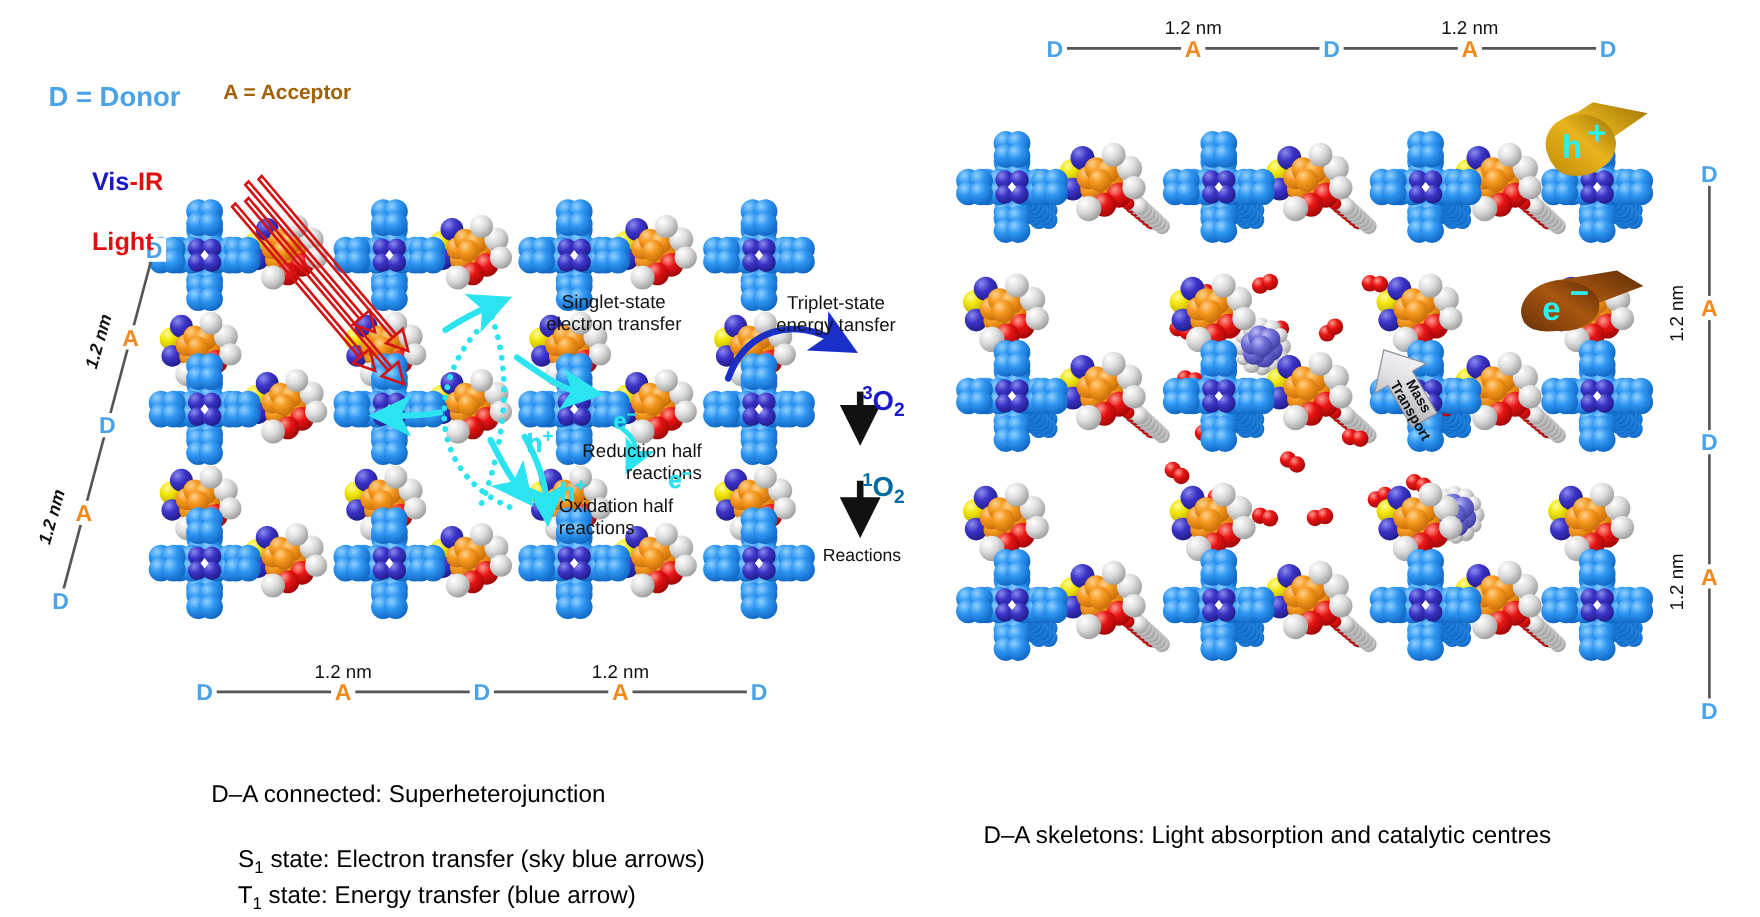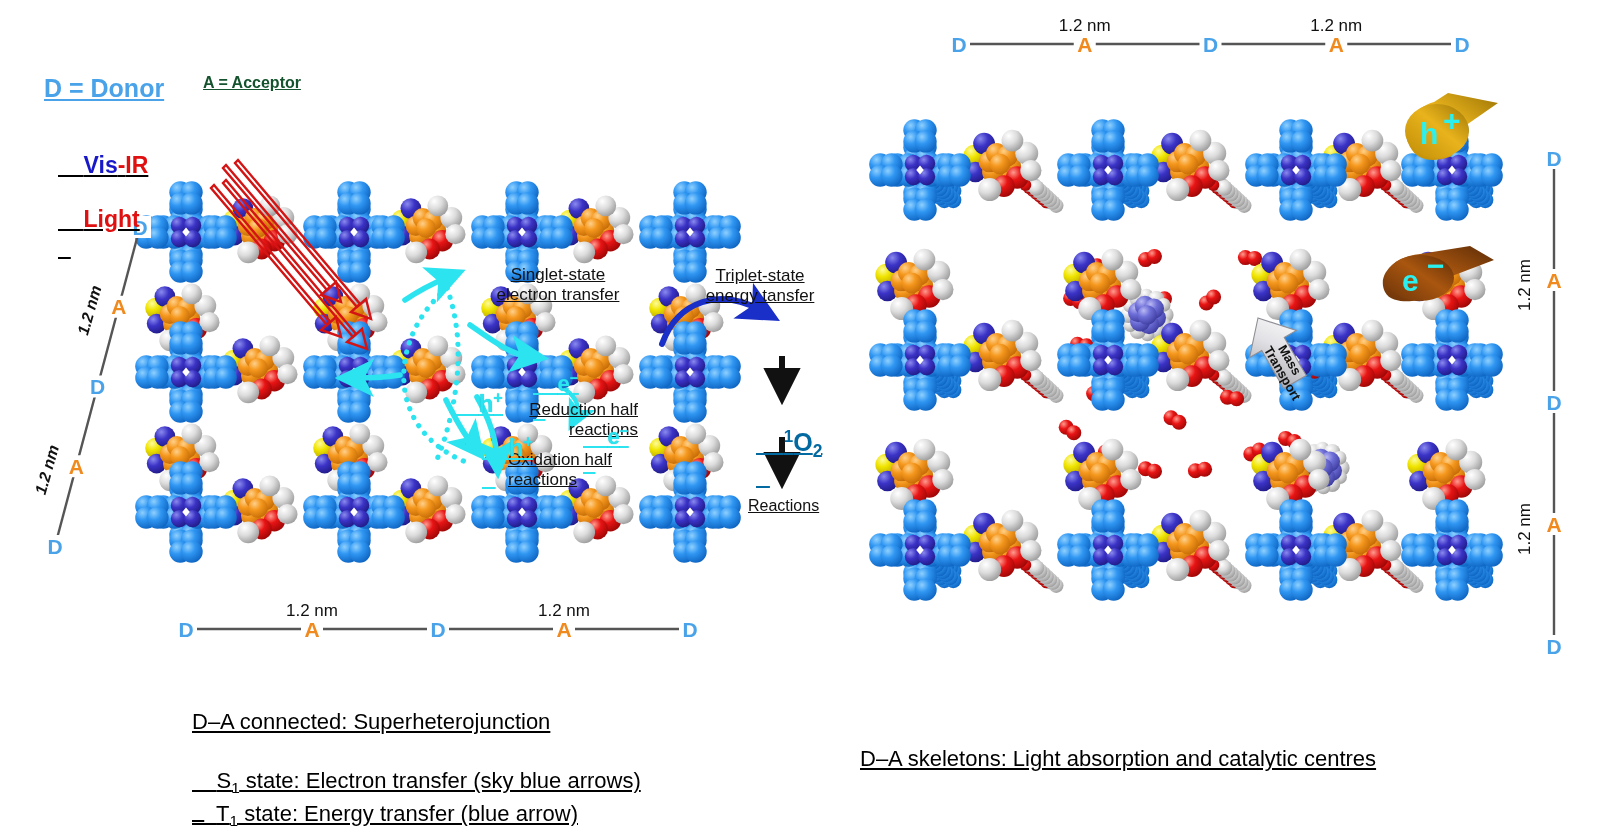--- a/index.html
+++ b/index.html
@@ -1,22 +1,22 @@
 <!DOCTYPE html>
 <html><head>
 <meta charset="utf-8">
 <style>
   html,body{margin:0;padding:0;background:#fff;}
   body{width:1600px;height:834px;position:relative;overflow:hidden;
        font-family:"Liberation Sans",sans-serif;color:#000;}
   #stage{position:absolute;left:0;top:0;width:1600px;height:834px;}
   svg.layer{position:absolute;left:0;top:0;width:1600px;height:834px;overflow:visible;}
-  .txt{position:absolute;white-space:pre;line-height:1.18;text-decoration:underline;}
+  .txt{position:absolute;white-space:pre;line-height:1.18;}
   .legend-d{color:#4AA3E8;font-weight:bold;font-size:25px;}
-  .legend-a{color:#14532d;font-weight:bold;font-size:16px;}
+  .legend-a{color:#a16207;font-weight:bold;font-size:19px;}
   .visir{font-weight:bold;font-size:23px;}
   .visir .vis{color:#1818C8;}
   .visir .ir{color:#E01010;}
   .anno{font-size:17px;color:#111;font-weight:normal;}
   .anno.c{text-align:center;}
   .anno.r{text-align:right;}
   .cap{font-size:22px;color:#000;margin-top:28px;}
   .o3{color:#1A1ACC;font-weight:bold;font-size:25px;}
   .o1{color:#0369a1;font-weight:bold;font-size:25px;}
   .reactions{font-size:16px;color:#111;}
@@ -2431,20 +2431,23 @@
 
   <div class="txt anno c" style="left:690px;top:266px;width:140px;">Triplet-state
 energy tansfer</div>
 
   <div class="txt anno r" style="left:468px;top:400px;width:170px;">Reduction half
 reactions</div>
 
   <div class="txt anno" style="left:508px;top:450px;width:180px;">Oxidation half
 reactions</div>
 
+  <div class="txt o3" style="left:756px;top:318px;">
+    <sup>3</sup><span>O</span><sub>2</sub>
+  </div>
 
   <div class="txt o1" style="left:756px;top:397px;">
     <sup>1</sup><span>O</span><sub>2</sub>
   </div>
 
   <div class="txt reactions" style="left:748px;top:497px;">Reactions</div>
 
   <div class="txt" style="left:452px;top:360px;color:#2BE4F0;font-weight:bold;font-size:24px;
        text-shadow:0 0 1px #0FB9C6;">
     <span>h</span><sup>+</sup>
@@ -2463,15 +2466,15 @@
   </div>
 
   <div class="txt cap" style="left:192px;top:681px;">D–A connected: Superheterojunction</div>
   <div class="txt cap" style="left:192px;top:714px;">
     <span>S</span><sub>1</sub><span> state: Electron transfer (sky blue arrows)</span>
   </div>
   <div class="txt cap" style="left:192px;top:747px;">
     <span>T</span><sub>1</sub><span> state: Energy transfer (blue arrow)</span>
   </div>
 
-  <div class="txt cap" style="left:860px;top:718px;">D–A skeletons: Light absorption and catalytic centres</div>
+  <div class="txt cap" style="left:894px;top:718px;">D–A skeletons: Light absorption and catalytic centres</div>
 
 </div>
 
 </body></html>

